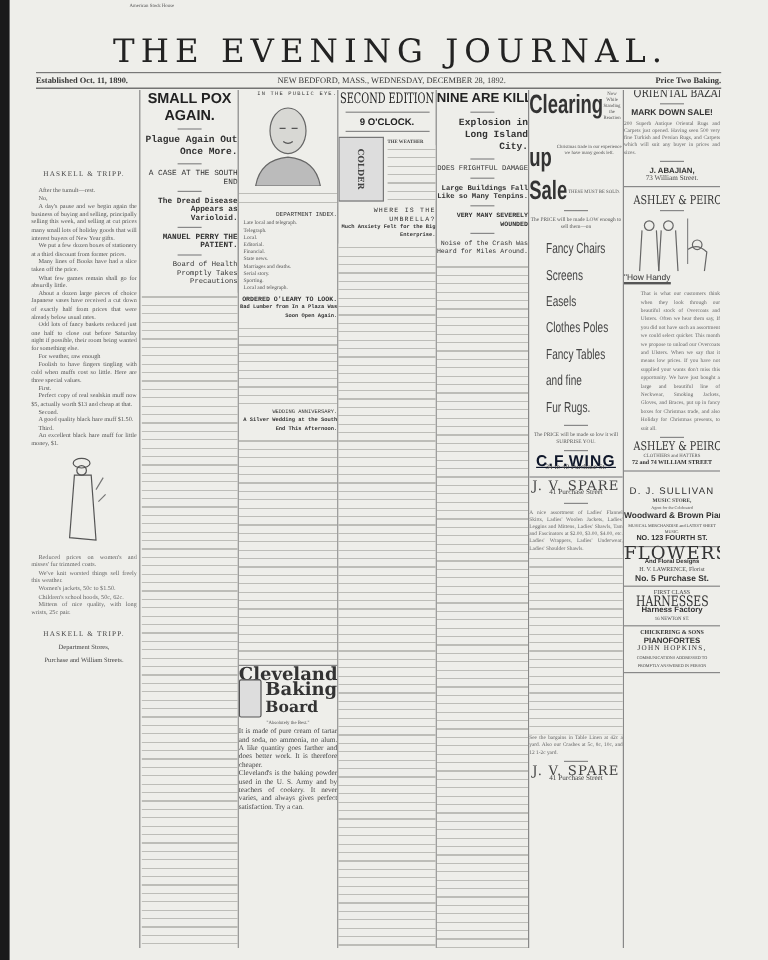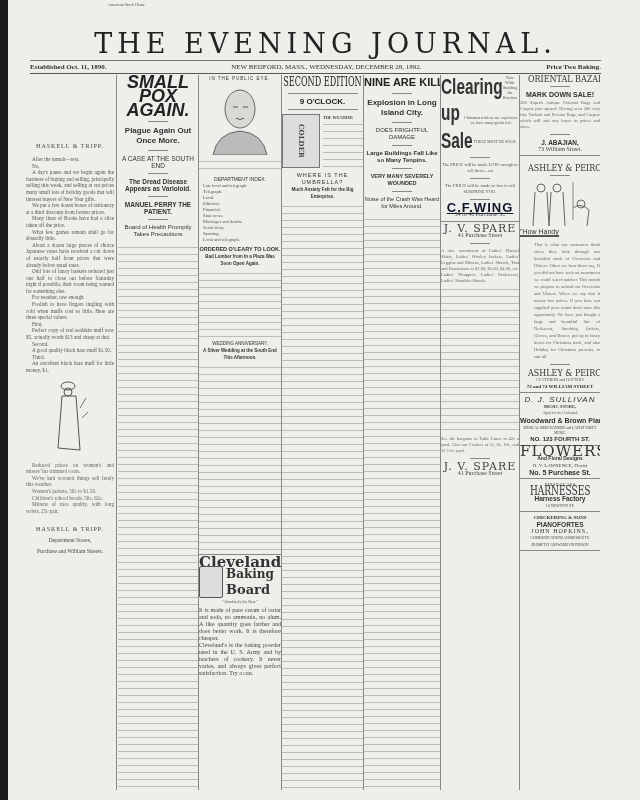--- a/index.html
+++ b/index.html
@@ -15,21 +15,21 @@
   .col{position:absolute;top:75px;bottom:8px;overflow:hidden;font-size:5px;line-height:7px;color:#555;}
   .rule{position:absolute;top:75px;bottom:10px;width:1px;background:#888;}
   .c1{left:18px;width:88px;}
   .c2{left:110px;width:80px;}
   .c3{left:191px;width:82px;}
   .c4{left:274px;width:81px;}
   .c5{left:356px;width:76px;}
   .c6{left:433px;width:78px;}
   .c7{left:512px;width:80px;}
   .hd-cond{font-family:"Liberation Sans",sans-serif;font-weight:bold;font-stretch:condensed;color:#222;text-align:center;}
-  .hd-ser{font-family:Liberation Sans, sans-serif;color:#333;text-align:center;}
+  .hd-ser{font-family:Liberation Mono, monospace;color:#333;text-align:right;}
   .sep{width:20px;height:1px;background:#888;margin:4px auto;}
   .txt{color:#666;text-align:justify;}
   .txt p{margin:0;text-indent:6px;}
   .ill{margin:4px auto;border:1px solid #aaa;background:repeating-linear-gradient(45deg,#ddd 0 2px,#eee 2px 4px);}
   .big-cond{font-family:"Liberation Sans",sans-serif;font-weight:bold;color:#333;transform:scaleX(0.7);transform-origin:left;}
   .center{text-align:center;}
   .fake-lines{height:100%;background:repeating-linear-gradient(#eeeeea 0 3px,#bdbdb8 3px 4px,#eeeeea 4px 7px);}
 </style>
 </head>
 <body>
@@ -85,21 +85,21 @@
       <p>Women's jackets, 50c to $1.50.</p>
       <p>Children's school hoods, 50c, 62c.</p>
       <p>Mittens of nice quality, with long wrists, 25c pair.</p>
     </div>
     <div class="center" style="margin-top:12px;font-size:6px;letter-spacing:1px;color:#444;">HASKELL &amp; TRIPP.</div>
     <div class="center" style="margin-top:4px;font-size:5.5px;color:#444;">Department Stores,</div>
     <div class="center" style="margin-top:4px;font-size:5.5px;color:#444;">Purchase and William Streets.</div>
   </div>
 
   <div class="col c2">
-    <div class="hd-cond" style="font-size:18px;line-height:14px;font-style:italic;">SMALL POX AGAIN.</div>
+    <div class="hd-cond" style="font-size:12px;line-height:14px;">SMALL POX AGAIN.</div>
     <div class="sep"></div>
     <div class="hd-ser" style="font-size:8px;line-height:10px;font-weight:bold;">Plague Again Out Once More.</div>
     <div class="sep"></div>
     <div class="hd-ser" style="font-size:6.5px;">A CASE AT THE SOUTH END</div>
     <div class="sep"></div>
     <div class="hd-ser" style="font-size:6.5px;font-weight:bold;">The Dread Disease Appears as Varioloid.</div>
     <div class="sep"></div>
     <div class="hd-ser" style="font-size:6.5px;font-weight:bold;">MANUEL PERRY THE PATIENT.</div>
     <div class="sep"></div>
     <div class="hd-ser" style="font-size:6px;">Board of Health Promptly Takes Precautions</div>
@@ -133,21 +133,21 @@
     <div class="hd-ser" style="font-size:4.5px;font-weight:bold;">Bad Lumber from In a Plaza Was Soon Open Again.</div>
     <div class="fake-lines" style="height:70px;margin-top:3px;"></div>
     <div class="hd-ser" style="font-size:4.5px;">WEDDING ANNIVERSARY.</div>
     <div class="hd-ser" style="font-size:4.5px;font-weight:bold;">A Silver Wedding at the South End This Afternoon.</div>
     <div class="fake-lines" style="height:190px;margin-top:3px;"></div>
     <div style="border-top:1px solid #888;padding-top:4px;">
       <div class="center" style="font-family:'DejaVu Serif',serif;font-size:15px;font-weight:bold;color:#333;">Cleveland's</div>
       <div style="display:flex;align-items:center;gap:3px;">
         <div style="width:22px;height:30px;border:1px solid #555;border-radius:2px;background:#ddd;"></div>
         <div>
-          <div style="font-family:'DejaVu Serif',serif;font-size:12px;font-weight:bold;color:#333;line-height:15px;">Baking</div>
+          <div style="font-family:'DejaVu Serif',serif;font-size:15px;font-weight:bold;color:#333;line-height:15px;">Baking</div>
           <div style="font-family:'DejaVu Serif',serif;font-size:13px;font-weight:bold;color:#333;line-height:15px;">Board</div>
         </div>
       </div>
       <div class="center" style="font-size:4px;">"Absolutely the Best."</div>
       <div class="txt" style="font-size:6px;line-height:7px;color:#444;margin-top:2px;">It is made of pure cream of tartar and soda, no ammonia, no alum. A like quantity goes farther and does better work. It is therefore cheaper.</div>
       <div class="txt" style="font-size:6px;line-height:7px;color:#444;">Cleveland's is the baking powder used in the U. S. Army and by teachers of cookery. It never varies, and always gives perfect satisfaction. Try a can.</div>
     </div>
   </div>
 
   <div class="col c4">
@@ -180,30 +180,39 @@
     <div class="sep"></div>
     <div class="hd-ser" style="font-size:5.5px;">Noise of the Crash Was Heard for Miles Around.</div>
     <div class="fake-lines" style="margin-top:6px;"></div>
   </div>
 
   <div class="col c6">
     <div style="display:flex;align-items:flex-start;">
       <div class="big-cond" style="font-size:22px;line-height:24px;width:60px;white-space:nowrap;">Clearing</div>
       <div style="font-size:4px;line-height:5px;text-align:center;width:18px;color:#555;">Now While Standing the Reaction</div>
     </div>
-    <div style="display:flex;align-items:flex-end;margin-top:1px;">
+    <div style="display:flex;align-items:flex-start;margin-top:19px;">
       <div class="big-cond" style="font-size:22px;line-height:24px;width:22px;">up</div>
       <div style="font-size:4px;line-height:5px;text-align:center;flex:1;color:#555;">Christmas trade in our experience we have many goods left.</div>
     </div>
     <div style="display:flex;align-items:center;margin-top:4px;">
       <div class="big-cond" style="font-size:22px;line-height:24px;width:30px;">Sale</div>
       <div style="font-size:4px;line-height:5px;text-align:center;flex:1;color:#555;">THESE MUST BE SOLD.</div>
     </div>
     <div class="sep"></div>
     <div style="font-size:4.5px;line-height:6px;color:#555;text-align:center;">The PRICE will be made LOW enough to sell them—on</div>
+    <div style="padding-left:14px;margin-top:4px;">
+      <div class="big-cond" style="font-size:12px;line-height:22px;font-weight:normal;color:#444;white-space:nowrap;">Fancy Chairs</div>
+      <div class="big-cond" style="font-size:12px;line-height:22px;font-weight:normal;color:#444;">Screens</div>
+      <div class="big-cond" style="font-size:12px;line-height:22px;font-weight:normal;color:#444;">Easels</div>
+      <div class="big-cond" style="font-size:12px;line-height:22px;font-weight:normal;color:#444;white-space:nowrap;">Clothes Poles</div>
+      <div class="big-cond" style="font-size:12px;line-height:22px;font-weight:normal;color:#444;white-space:nowrap;">Fancy Tables</div>
+      <div class="big-cond" style="font-size:12px;line-height:22px;font-weight:normal;color:#444;">and fine</div>
+      <div class="big-cond" style="font-size:12px;line-height:22px;font-weight:normal;color:#444;">Fur Rugs.</div>
+    </div>
     <div class="sep"></div>
     <div style="font-size:4.5px;line-height:6px;color:#555;text-align:center;">The PRICE will be made so low it will SURPRISE YOU.</div>
     <div class="sep"></div>
     <div class="center" style="font-family:'Liberation Sans',sans-serif;font-weight:bold;font-size:13px;color:#0f172a;letter-spacing:1px;text-decoration:underline;">C.F.WING</div>
     <div class="center" style="font-size:6px;color:#444;">34 to 40 Purchase St.</div>
     <div style="height:1px;background:#888;margin:3px 0;"></div>
     <div class="center" style="font-family:'DejaVu Serif',serif;font-size:11px;color:#444;letter-spacing:1px;white-space:nowrap;">J. V. SPARE</div>
     <div class="center" style="font-size:6px;color:#444;">41 Purchase Street</div>
     <div class="sep"></div>
     <div class="txt" style="font-size:4.5px;line-height:6px;">A nice assortment of Ladies' Flannel Skirts, Ladies' Woolen Jackets, Ladies' Leggins and Mittens, Ladies' Shawls, Tam and Fascinators at $2.00, $3.00, $4.00, etc. Ladies' Wrappers, Ladies' Underwear, Ladies' Shoulder Shawls.</div>
@@ -234,21 +243,21 @@
           <path d="M46 28 Q54 22 62 30 L60 46" fill="none" stroke="#666"></path>
           <path d="M46 2 V40" stroke="#888"></path>
         </svg>
     </div>
     <div style="font-family:'Liberation Sans',sans-serif;font-size:7px;color:#333;border-bottom:2px solid #555;display:inline-block;">"How Handy</div>
     <div class="txt" style="font-size:4.5px;line-height:7px;padding-left:14px;margin-top:4px;">That is what our customers think when they look through our beautiful stock of Overcoats and Ulsters. Often we hear them say, If you did not have such an assortment we could select quicker. This month we propose to unload our Overcoats and Ulsters. When we say that it means low prices. If you have not supplied your wants don't miss this opportunity. We have just bought a large and beautiful line of Neckwear, Smoking Jackets, Gloves, and Braces, put up in fancy boxes for Christmas trade, and also Holiday for Christmas presents, to suit all.</div>
     <div class="sep"></div>
     <div class="center" style="font-family:'DejaVu Serif',serif;font-size:10px;color:#333;white-space:nowrap;transform:scaleX(0.8);">ASHLEY &amp; PEIRCE</div>
     <div class="center" style="font-size:4px;color:#555;">CLOTHIERS and HATTERS</div>
     <div class="center" style="font-size:5px;color:#333;font-weight:bold;border-bottom:1px solid #888;padding-bottom:2px;">72 and 74 WILLIAM STREET</div>
-    <div class="center" style="font-family:'Liberation Sans',sans-serif;font-size:8px;color:#333;margin-top:3px;letter-spacing:1px;font-style:italic;">D. J. SULLIVAN</div>
+    <div class="center" style="font-family:'Liberation Sans',sans-serif;font-size:8px;color:#333;margin-top:13px;letter-spacing:1px;">D. J. SULLIVAN</div>
     <div class="center" style="font-size:4.5px;font-weight:bold;color:#444;">MUSIC STORE,</div>
     <div class="center" style="font-size:3.5px;color:#555;">Agent for the Celebrated</div>
     <div class="center" style="font-family:'Liberation Sans',sans-serif;font-weight:bold;font-size:7px;color:#333;white-space:nowrap;">Woodward &amp; Brown Piano</div>
     <div class="center" style="font-size:3.5px;line-height:5px;color:#444;margin-top:2px;">MUSICAL MERCHANDISE and LATEST SHEET MUSIC.</div>
     <div class="center" style="font-family:'Liberation Sans',sans-serif;font-weight:bold;font-size:6px;color:#333;border-bottom:1px solid #888;padding-bottom:2px;">NO. 123 FOURTH ST.</div>
     <div class="center" style="font-family:'DejaVu Serif',serif;font-size:15px;color:#333;margin-top:2px;letter-spacing:1px;">FLOWERS</div>
     <div class="center" style="font-family:'Liberation Sans',sans-serif;font-weight:bold;font-size:5px;color:#333;">And Floral Designs</div>
     <div class="center" style="font-size:5px;color:#444;">H. V. LAWRENCE, Florist</div>
     <div class="center" style="font-family:'Liberation Sans',sans-serif;font-weight:bold;font-size:7px;color:#333;border-bottom:1px solid #888;padding-bottom:2px;">No. 5 Purchase St.</div>
     <div class="center" style="font-size:5px;color:#444;margin-top:2px;">FIRST CLASS</div>

